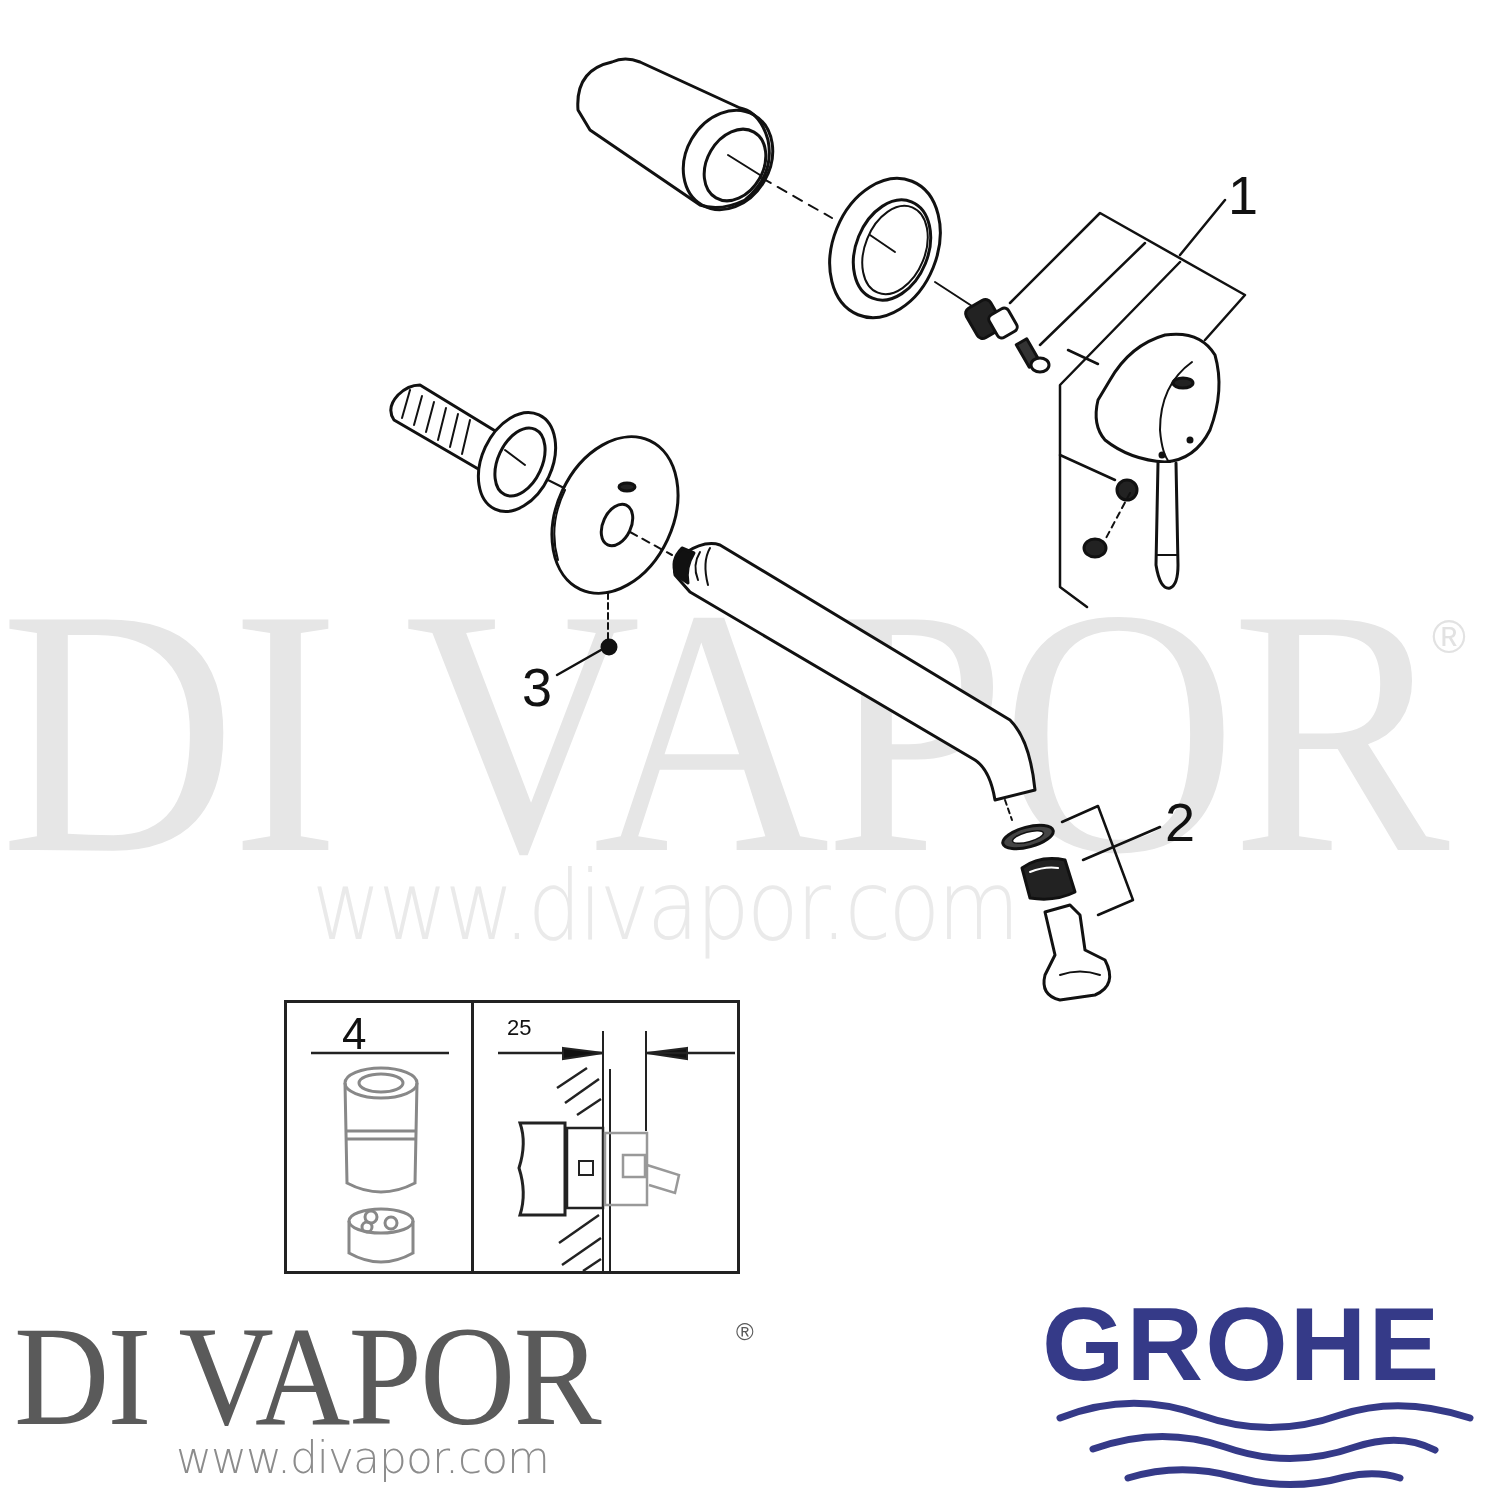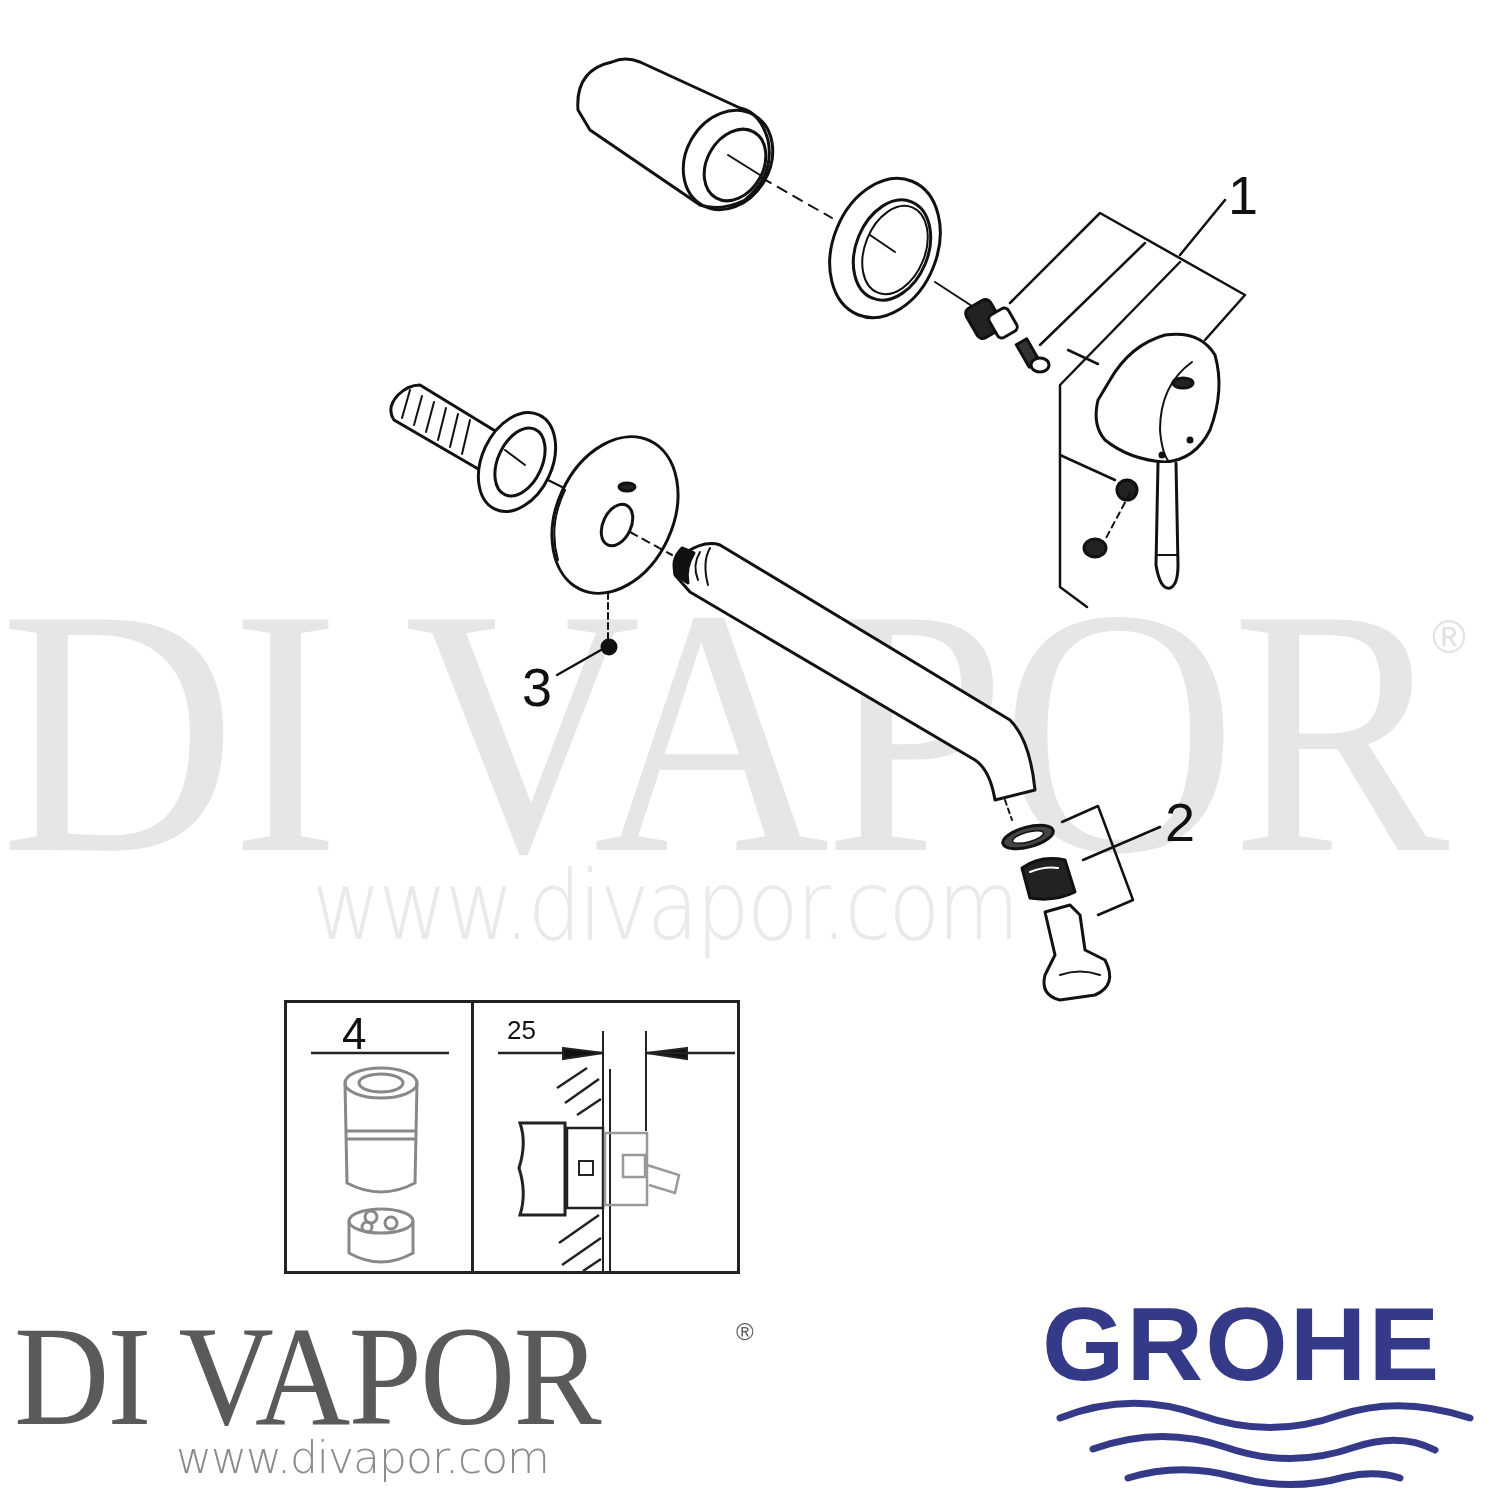--- a/index.html
+++ b/index.html
@@ -27,21 +27,21 @@
   }
   .inset {
     position: absolute; left: 284px; top: 1000px; width: 456px; height: 274px;
     border: 3px solid #222; box-sizing: border-box; background: transparent;
   }
   .inset-divider { position: absolute; left: 184px; top: 0; width: 3px; height: 100%; background: #222; }
   .inset-num {
     position: absolute; left: 55px; top: 6px; font-size: 44px; color: #111;
   }
   .inset-dim {
-    position: absolute; left: 220px; top: 12px; font-size: 26px; color: #111;
+    position: absolute; left: 220px; top: 12px; font-size: 22px; color: #111;
   }
   .brand {
     position: absolute; left: 14px; top: 1305px;
     font-family: "Liberation Serif", serif; font-size: 142px; line-height: 1;
     color: #5a5a5a; letter-spacing: -2px; white-space: nowrap;
     transform: scaleX(0.93); transform-origin: left top;
   }
   .brand-reg {
     position: absolute; left: 736px; top: 1318px;
     font-family: "Liberation Sans", sans-serif; font-size: 24px; color: #5a5a5a;

